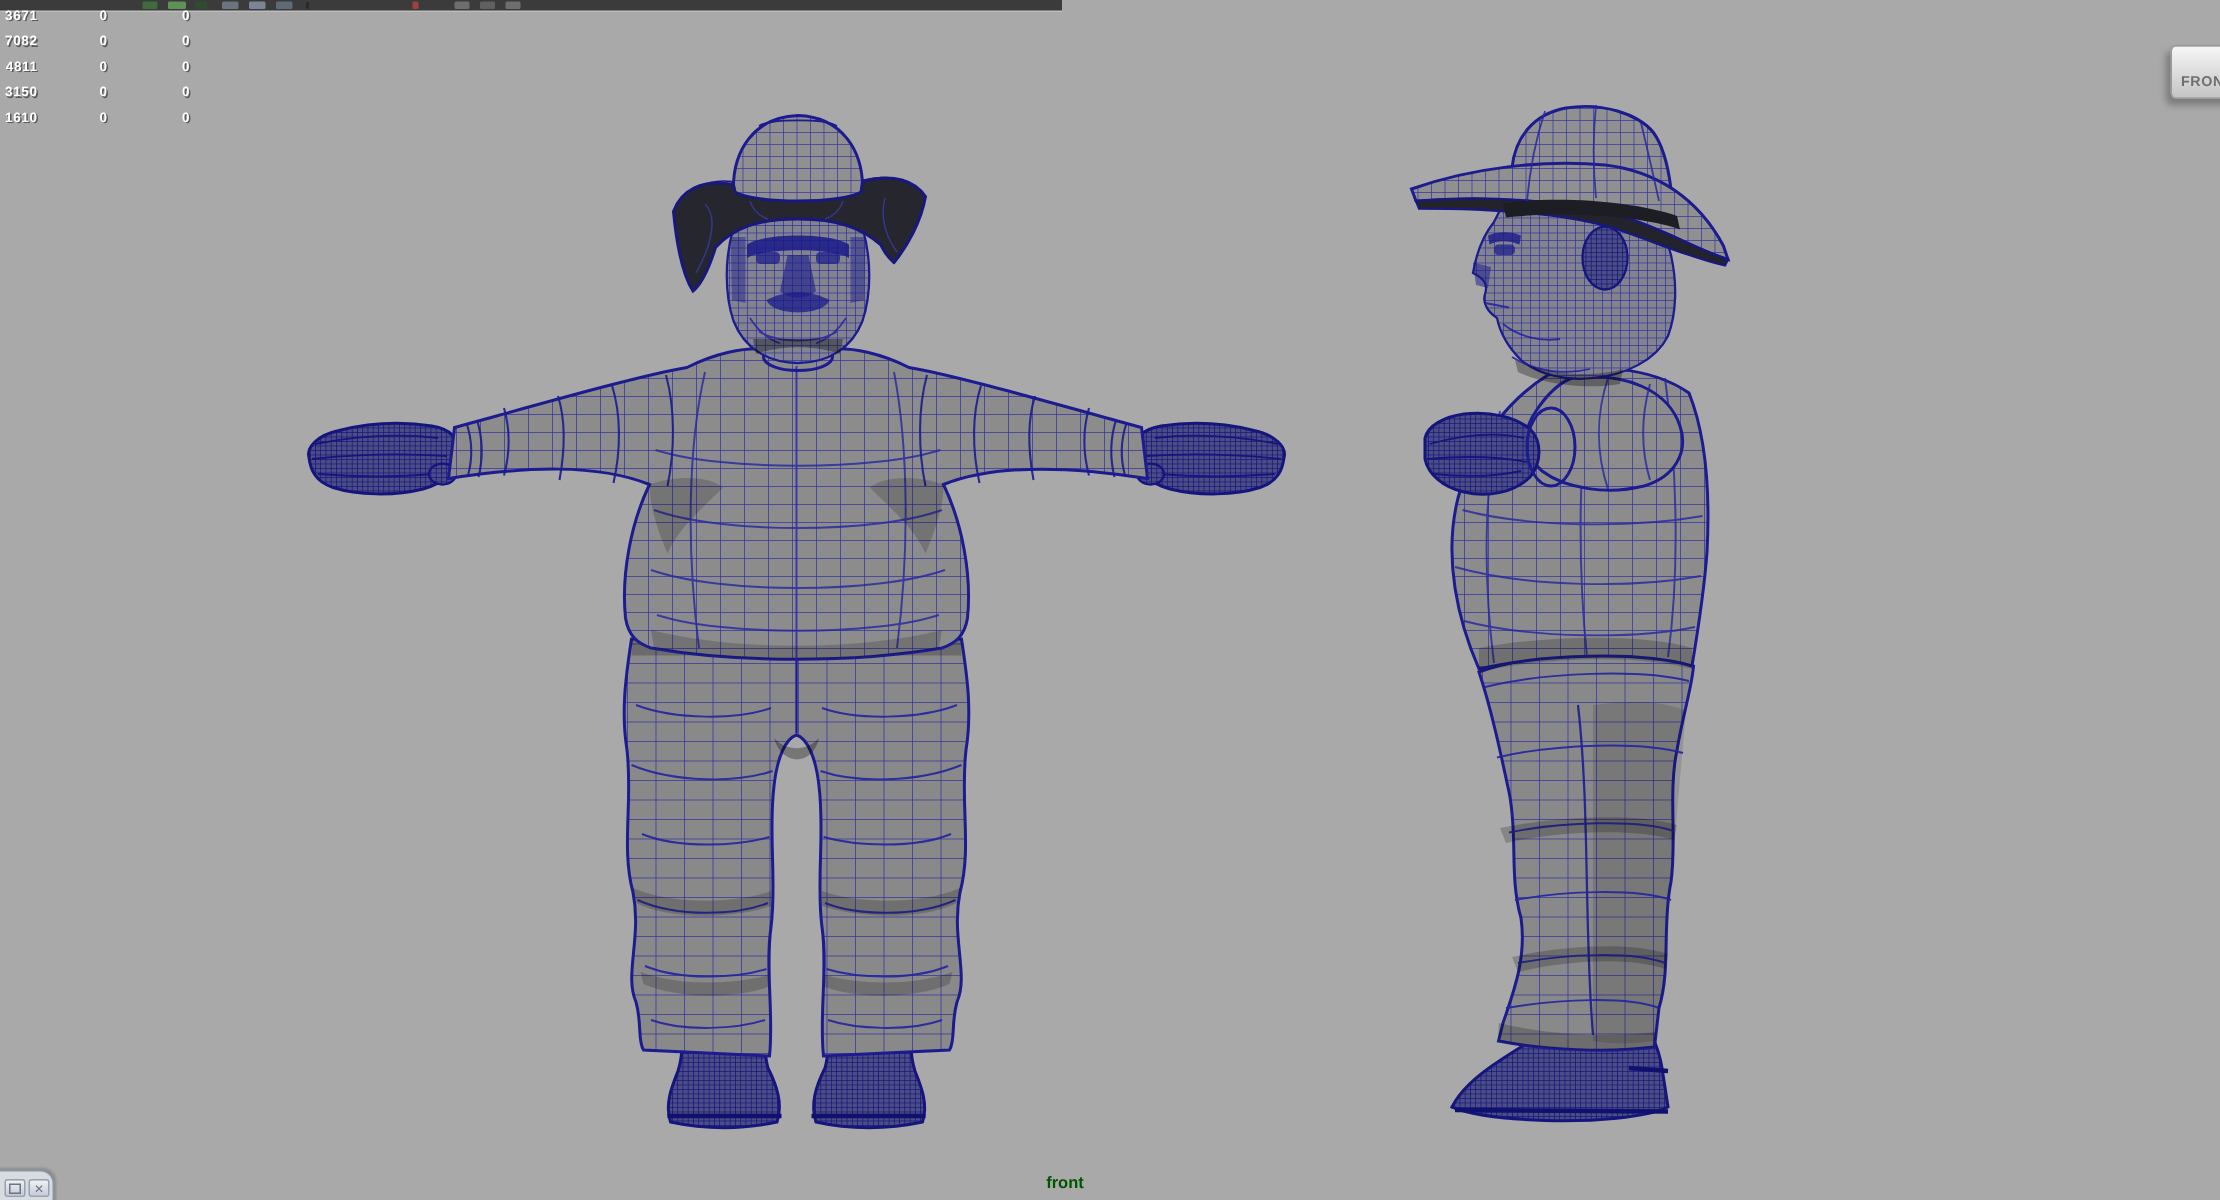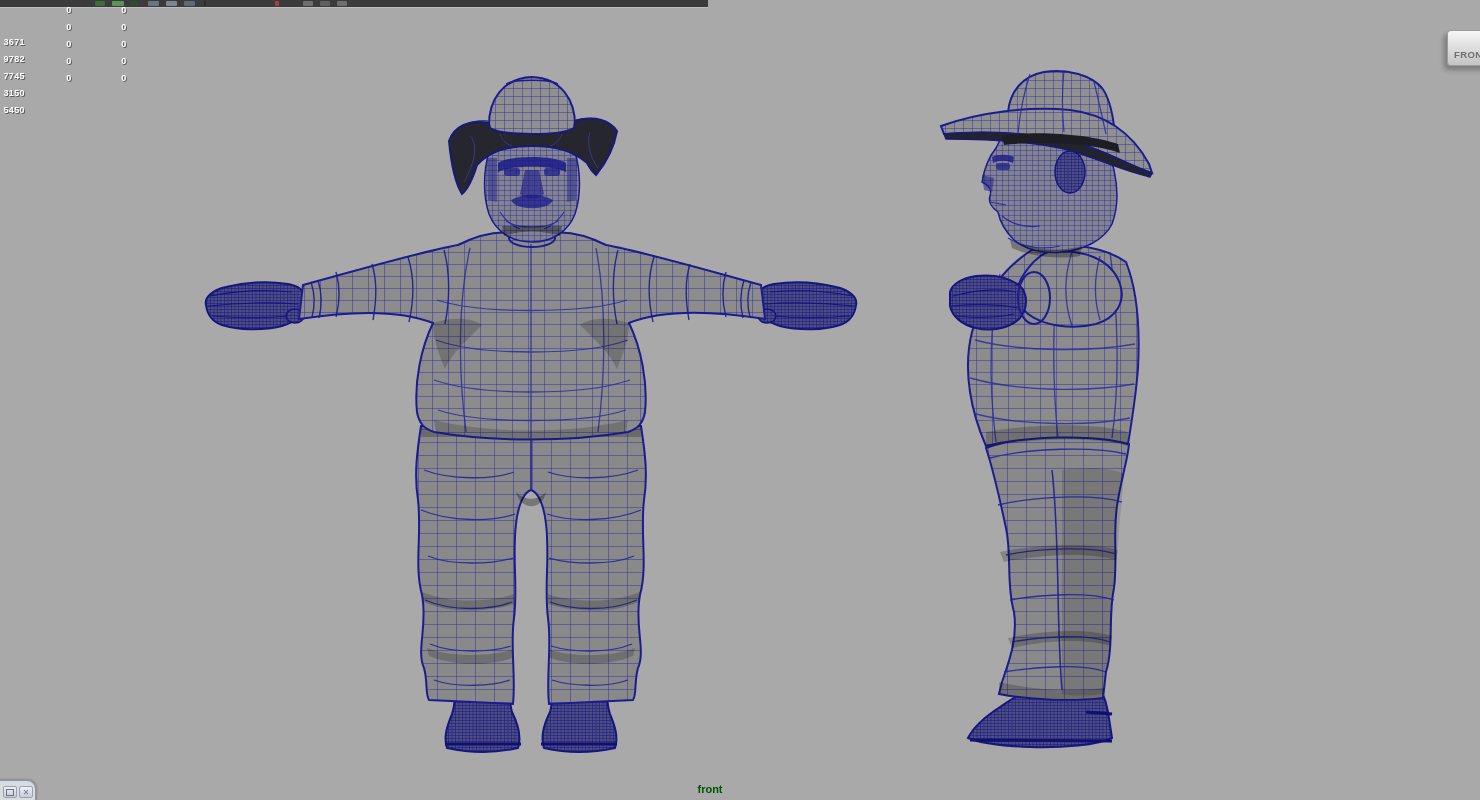--- a/index.html
+++ b/index.html
@@ -8,21 +8,21 @@
 
   
   .toolbar{position:absolute;left:0;top:0;width:708px;height:7px;background:#3b3b3b;
     border-bottom:1px solid #bdbdbd;}
   .tb-frag{position:absolute;top:1px;height:5px;border-radius:1px;}
 
   
   .hud{position:absolute;left:0;top:3px;color:#fff;font-size:9px;font-weight:bold;
     letter-spacing:.4px;text-shadow:1px 1px 0 #5a5a5a;}
   .hud-row{position:relative;height:17px;width:150px;}
-  .hud-c1{position:absolute;left:0;width:25px;text-align:right;top:2px;margin-top:32px;}
+  .hud-c1{position:absolute;left:0;width:25px;text-align:right;top:2px;}
   .hud-c2{position:absolute;left:62px;width:14px;text-align:center;top:2px;}
   .hud-c3{position:absolute;left:117px;width:14px;text-align:center;top:2px;}
 
   
   .front-btn{position:absolute;left:1447px;top:30px;width:46px;height:36px;
     background:linear-gradient(#f6f6f6,#c4c4c4);border:1px solid #9b9b9b;border-right:none;
     border-radius:4px 0 0 4px;box-shadow:-3px 4px 5px rgba(0,0,0,.28);
     color:#6f6f6f;font-size:9.5px;font-weight:bold;letter-spacing:.4px;
     text-align:left;padding:13px 0 0 6px;box-sizing:border-box;cursor:pointer;}
 
@@ -64,36 +64,36 @@
     <span class="tb-frag" style="left:337px;width:10px;background:#6e6e6e"></span>
   </div>
 
   <div class="hud">
     <div class="hud-row">
       <span class="hud-c1">3671</span>
       <span class="hud-c2">0</span>
       <span class="hud-c3">0</span>
     </div>
     <div class="hud-row">
-      <span class="hud-c1">9782</span>
-      <span class="hud-c2">0</span>
-      <span class="hud-c3">0</span>
-    </div>
-    <div class="hud-row">
-      <span class="hud-c1">7745</span>
+      <span class="hud-c1">7082</span>
+      <span class="hud-c2">0</span>
+      <span class="hud-c3">0</span>
+    </div>
+    <div class="hud-row">
+      <span class="hud-c1">4811</span>
       <span class="hud-c2">0</span>
       <span class="hud-c3">0</span>
     </div>
     <div class="hud-row">
       <span class="hud-c1">3150</span>
       <span class="hud-c2">0</span>
       <span class="hud-c3">0</span>
     </div>
     <div class="hud-row">
-      <span class="hud-c1">5450</span>
+      <span class="hud-c1">1610</span>
       <span class="hud-c2">0</span>
       <span class="hud-c3">0</span>
     </div>
   </div>
 
   <svg width="1480" height="800" viewBox="0 0 1480 800">
     <defs>
       <pattern id="gq" width="16" height="12" patternUnits="userSpaceOnUse">
         <rect width="16" height="12" fill="#8c8c8c"></rect>
         <path d="M0 0H16M0 0V12" stroke="#2626a0" stroke-width="1" fill="none" opacity=".85"></path>

